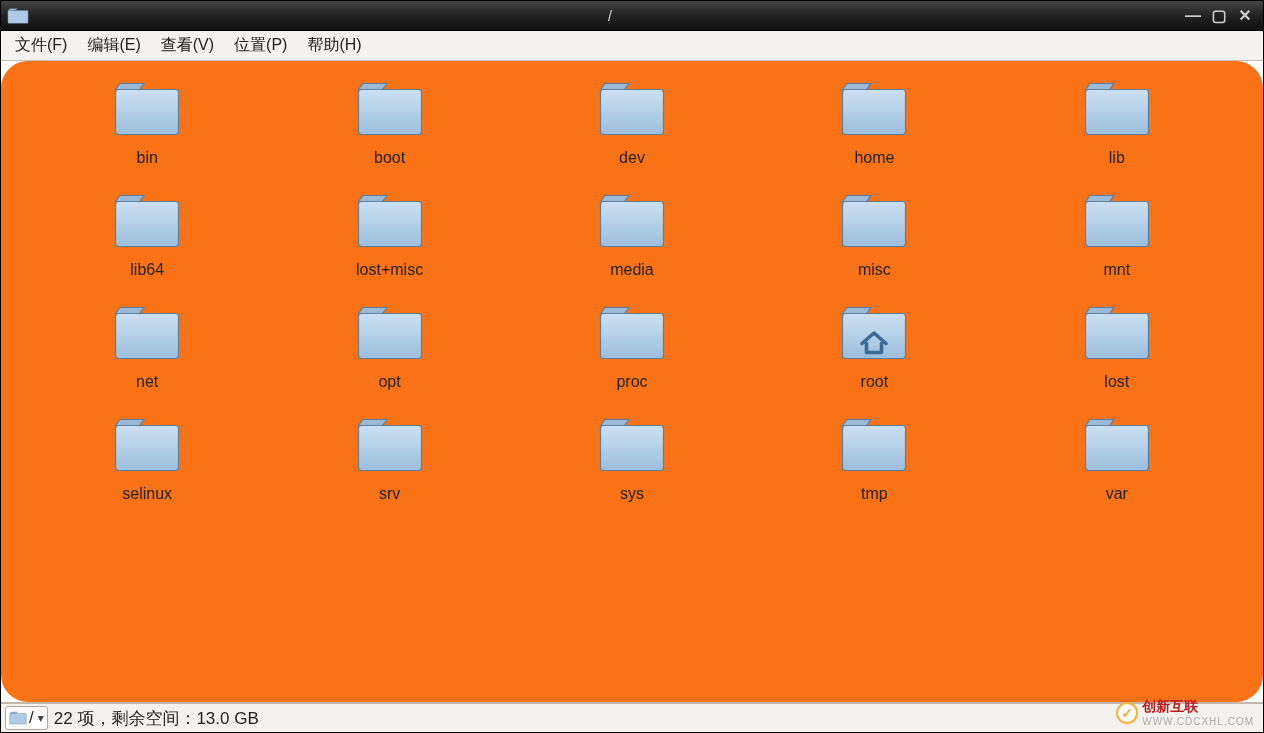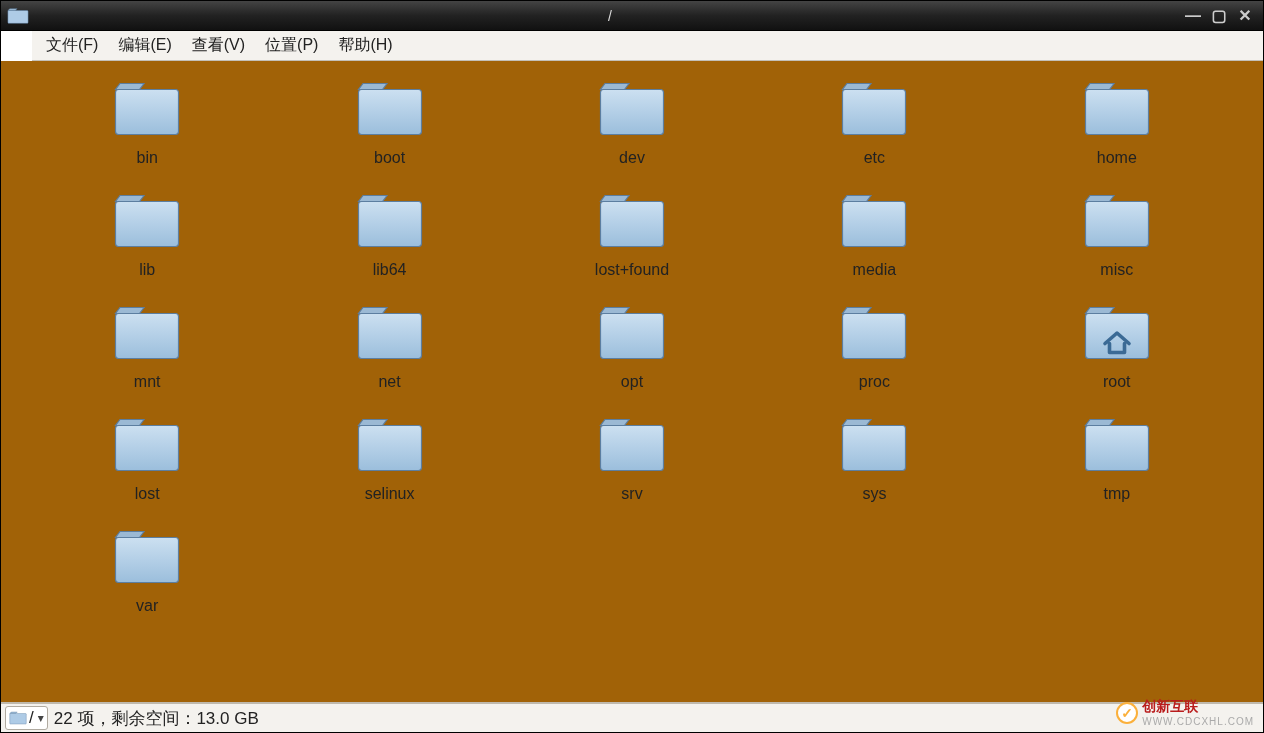--- a/index.html
+++ b/index.html
@@ -21,34 +21,34 @@
   .titlebar-controls { display: flex; gap: 10px; padding-right: 10px; }
   .tb-btn { width: 16px; height: 16px; display: flex; align-items: center; justify-content: center; color: #ccc; cursor: pointer; font-size: 16px; font-weight: bold; }
   
   .menubar {
     height: 30px;
     background: #f4f2ee;
     border-bottom: 1px solid #c4c0b8;
     display: flex;
     align-items: center;
     padding: 0 4px;
-    margin-left: 31px;
   }
   .menu-item {
     padding: 4px 10px;
     font-size: 16px;
     color: #222;
     cursor: pointer;
   }
   
   .viewport {
     flex: 1;
-    background: #a16207;
+    background: #f97316;
     overflow: auto;
     padding: 18px 40px 18px 40px;
+    border-radius: 27px;
   }
   .icon-grid {
     display: grid;
     grid-template-columns: repeat(5, 1fr);
     column-gap: 30px;
     row-gap: 24px;
     justify-items: center;
   }
   .folder {
     width: 150px;
@@ -185,34 +185,20 @@
     <defs>
       <linearGradient id="g1" x1="0" y1="0" x2="0" y2="1">
         <stop offset="0" stop-color="#cce0f1"></stop>
         <stop offset="1" stop-color="#9bbedc"></stop>
       </linearGradient>
     </defs>
     <path d="M3 7 L19 7 L22 3 L6 3 Z" fill="#9bb9d4" stroke="#5c7ea0" stroke-width="0.8"></path>
     <rect x="3" y="7" width="42" height="30" rx="2" fill="url(#g1)" stroke="#5c7ea0" stroke-width="0.8"></rect>
 
   </svg></div>
-          <div class="folder-label">etc</div>
-        </div>
-        <div class="folder">
-          <div><svg width="74" height="60" viewBox="0 0 48 40">
-    <defs>
-      <linearGradient id="g1" x1="0" y1="0" x2="0" y2="1">
-        <stop offset="0" stop-color="#cce0f1"></stop>
-        <stop offset="1" stop-color="#9bbedc"></stop>
-      </linearGradient>
-    </defs>
-    <path d="M3 7 L19 7 L22 3 L6 3 Z" fill="#9bb9d4" stroke="#5c7ea0" stroke-width="0.8"></path>
-    <rect x="3" y="7" width="42" height="30" rx="2" fill="url(#g1)" stroke="#5c7ea0" stroke-width="0.8"></rect>
-
-  </svg></div>
           <div class="folder-label">home</div>
         </div>
         <div class="folder">
           <div><svg width="74" height="60" viewBox="0 0 48 40">
     <defs>
       <linearGradient id="g1" x1="0" y1="0" x2="0" y2="1">
         <stop offset="0" stop-color="#cce0f1"></stop>
         <stop offset="1" stop-color="#9bbedc"></stop>
       </linearGradient>
     </defs>
@@ -241,21 +227,21 @@
     <defs>
       <linearGradient id="g1" x1="0" y1="0" x2="0" y2="1">
         <stop offset="0" stop-color="#cce0f1"></stop>
         <stop offset="1" stop-color="#9bbedc"></stop>
       </linearGradient>
     </defs>
     <path d="M3 7 L19 7 L22 3 L6 3 Z" fill="#9bb9d4" stroke="#5c7ea0" stroke-width="0.8"></path>
     <rect x="3" y="7" width="42" height="30" rx="2" fill="url(#g1)" stroke="#5c7ea0" stroke-width="0.8"></rect>
 
   </svg></div>
-          <div class="folder-label">lost+found</div>
+          <div class="folder-label">lost+misc</div>
         </div>
         <div class="folder">
           <div><svg width="74" height="60" viewBox="0 0 48 40">
     <defs>
       <linearGradient id="g1" x1="0" y1="0" x2="0" y2="1">
         <stop offset="0" stop-color="#cce0f1"></stop>
         <stop offset="1" stop-color="#9bbedc"></stop>
       </linearGradient>
     </defs>
     <path d="M3 7 L19 7 L22 3 L6 3 Z" fill="#9bb9d4" stroke="#5c7ea0" stroke-width="0.8"></path>

